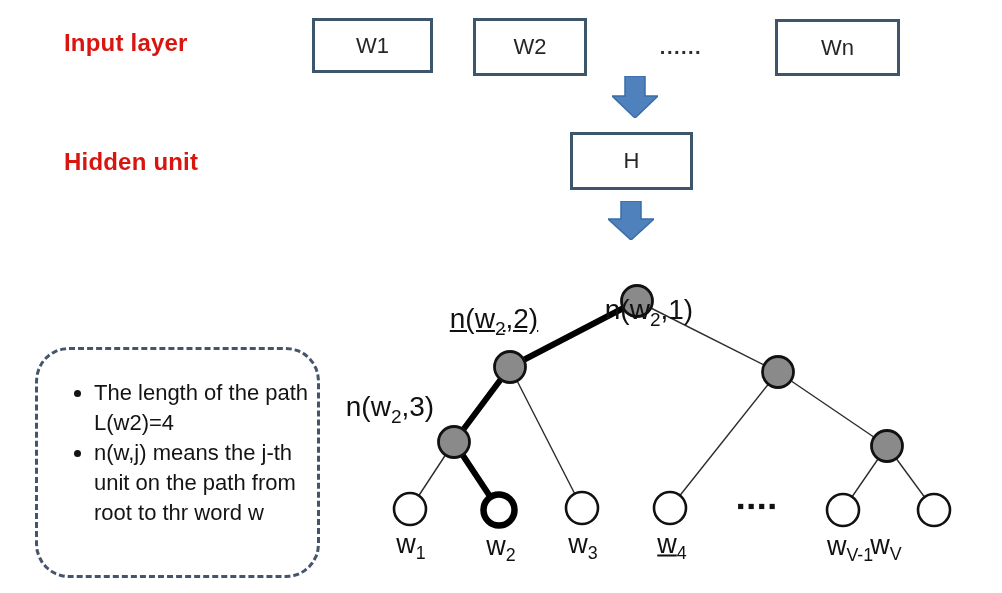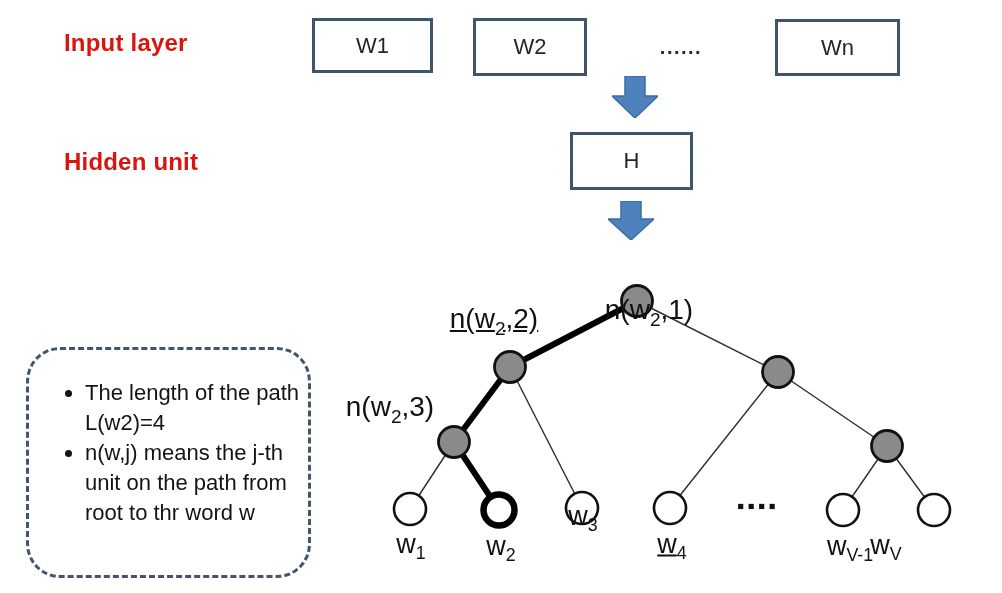--- a/index.html
+++ b/index.html
@@ -57,34 +57,34 @@
   .leaf-label {
     position: absolute; transform: translate(-50%, -50%);
     font-size: 27px; color: #111; white-space: nowrap;
   }
   .leaf-label sub { font-size: 0.66em; line-height: 0; }
   .nlab-1 { left: 649px; top: 262px; margin-top: 48px; }
   .nlab-2 { left: 494px; top: 319px; text-decoration: underline; }
   .nlab-3 { left: 390px; top: 407px; }
   .llab-w1  { left: 411px; top: 544px; }
   .llab-w2  { left: 501px; top: 546px; }
-  .llab-w3  { left: 583px; top: 516px; }
+  .llab-w3  { left: 583px; top: 544px; }
   .llab-w4  { left: 672px; top: 544px; text-decoration: underline; }
   .llab-wv1 { left: 850px; top: 546px; }
   .llab-wv  { left: 886px; top: 545px; }
 
   .bottom-ellipsis {
     position: absolute; left: 758px; top: 506px;
     transform: translate(-50%, -50%);
     font-size: 21px; color: #111; letter-spacing: 3px; white-space: nowrap;
   }
 
   
   .note-box {
-    position: absolute; left: 26px; top: 347px;
+    position: absolute; left: 35px; top: 347px;
     width: 285px; height: 231px;
     border: 3px dashed #44546a;
     border-radius: 34px;
     padding: 28px 8px 0 12px;
   }
   .note-box ul {
     list-style: disc outside;
     padding-left: 44px;
     width: 262px;
   }

